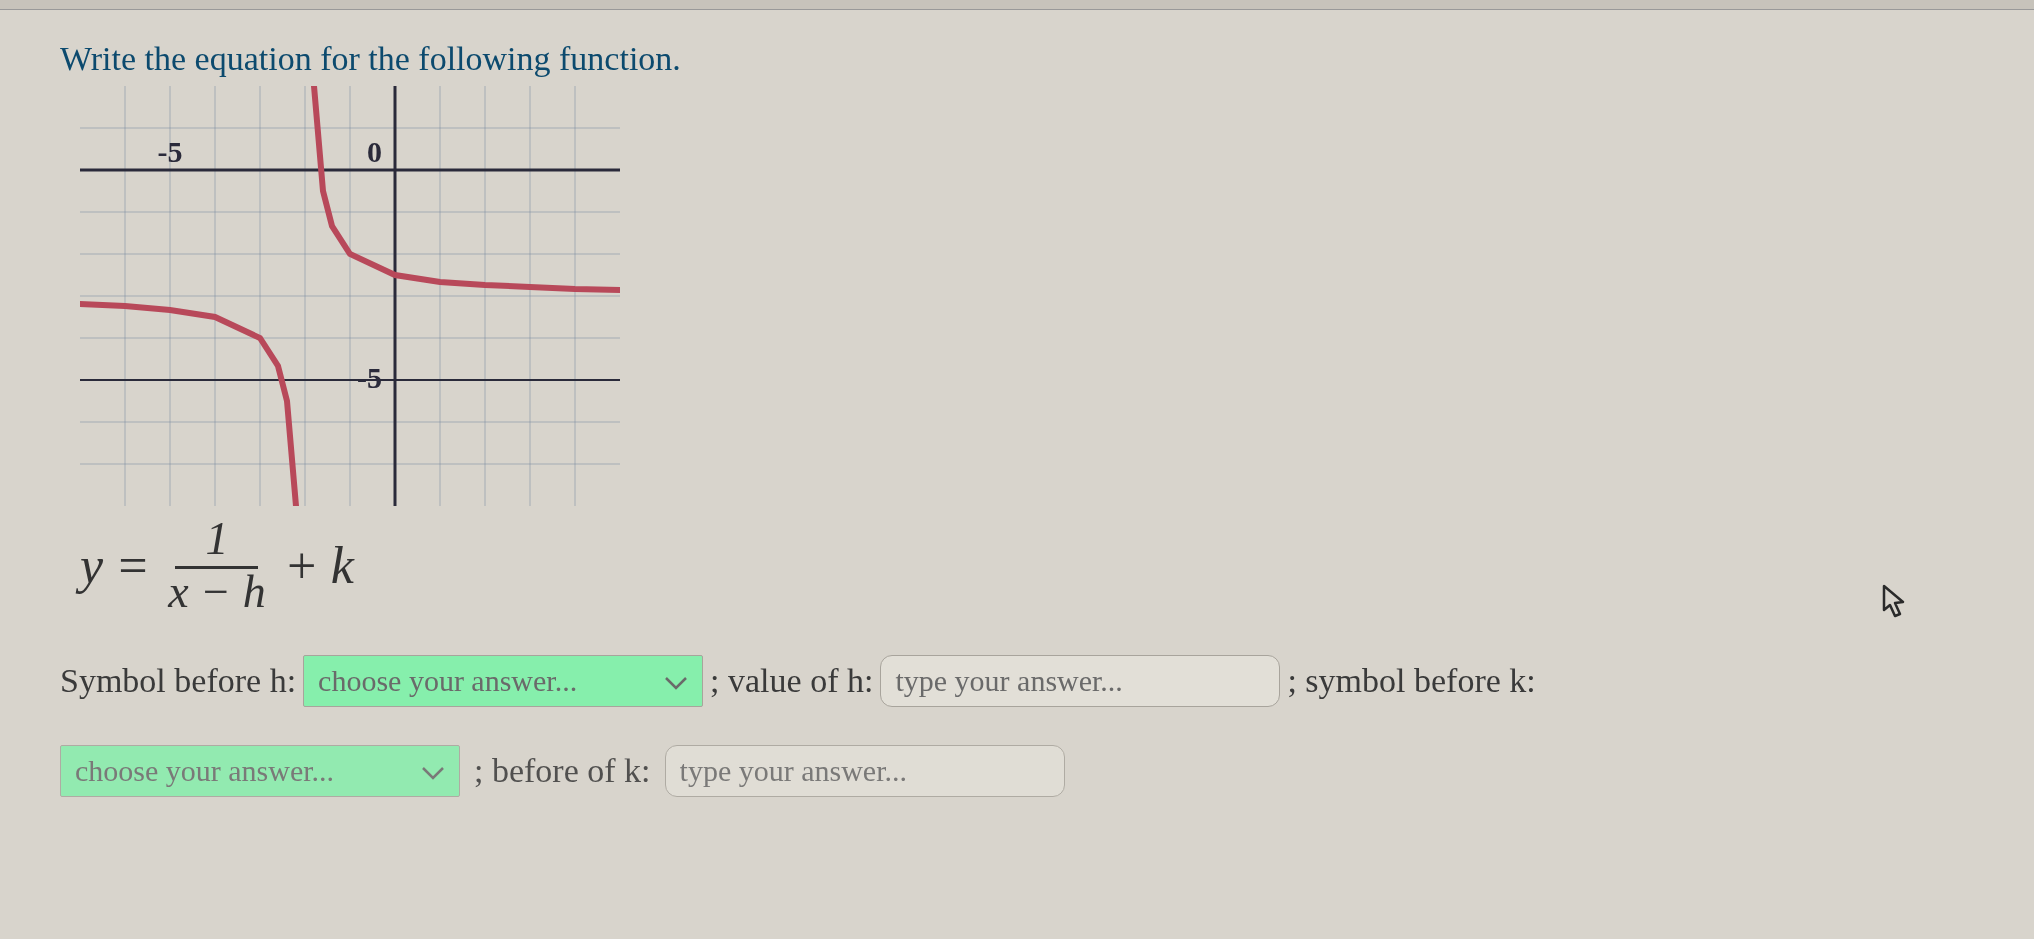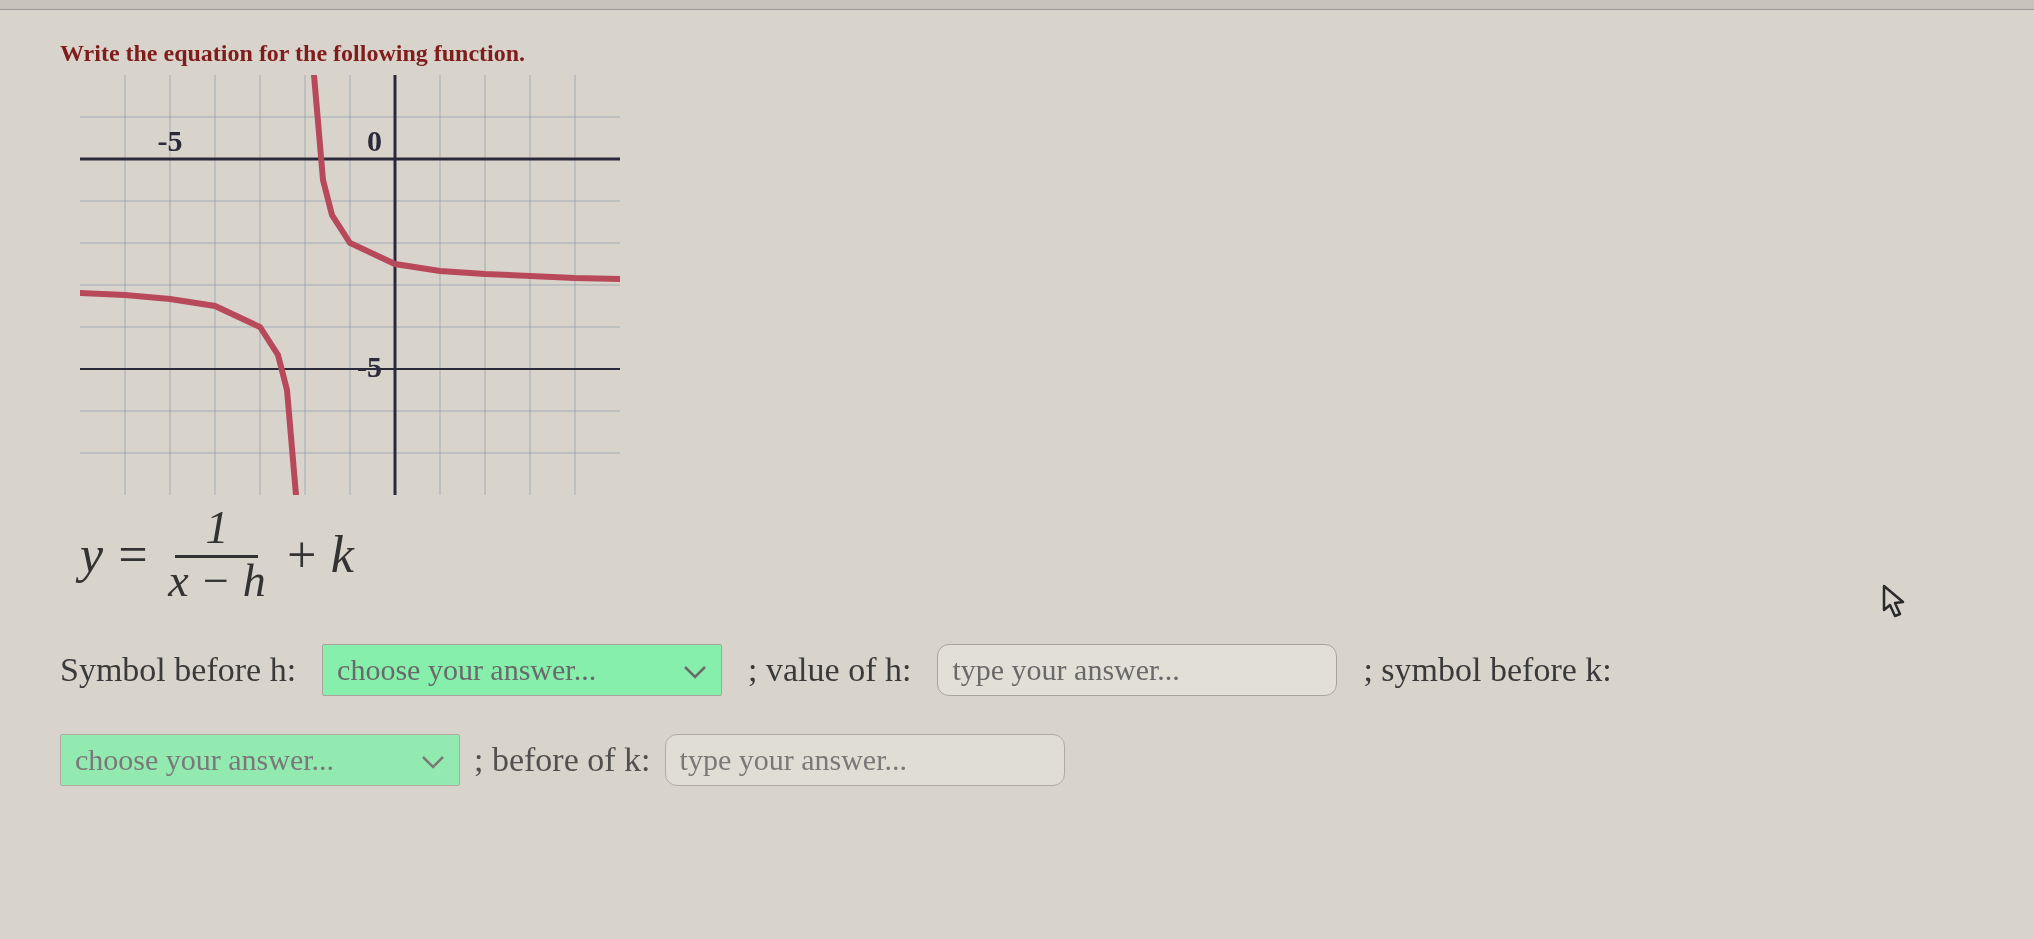--- a/index.html
+++ b/index.html
@@ -19,25 +19,24 @@
     .header-strip {
       background: #c7c3bb;
       height: 10px;
       width: 100%;
       border-bottom: 1px solid #999;
     }
     .content {
       padding: 30px 60px;
     }
     .question-text {
-      font-size: 24px;
-      color: #7f1d1d;
+      font-size: 34px;
+      color: #0c4a6e;
       margin-bottom: 8px;
       font-family: Georgia, serif;
-      font-weight: bold;
     }
     .graph-container {
       position: relative;
       width: 540px;
       height: 420px;
       margin-left: 20px;
       margin-bottom: 10px;
     }
     .graph-svg {
       width: 100%;
@@ -65,21 +64,21 @@
     .fraction .num {
       border-bottom: 3px solid #333;
       padding: 0 30px 4px 30px;
     }
     .fraction .den {
       padding: 0 6px 0 6px;
     }
     .answer-row {
       display: flex;
       align-items: center;
-      gap: 26px;
+      gap: 7px;
       margin-top: 40px;
       font-size: 34px;
       color: #3a3a3a;
       font-family: Georgia, serif;
     }
     .answer-row-2 {
       display: flex;
       align-items: center;
       gap: 14px;
       margin-top: 38px;

